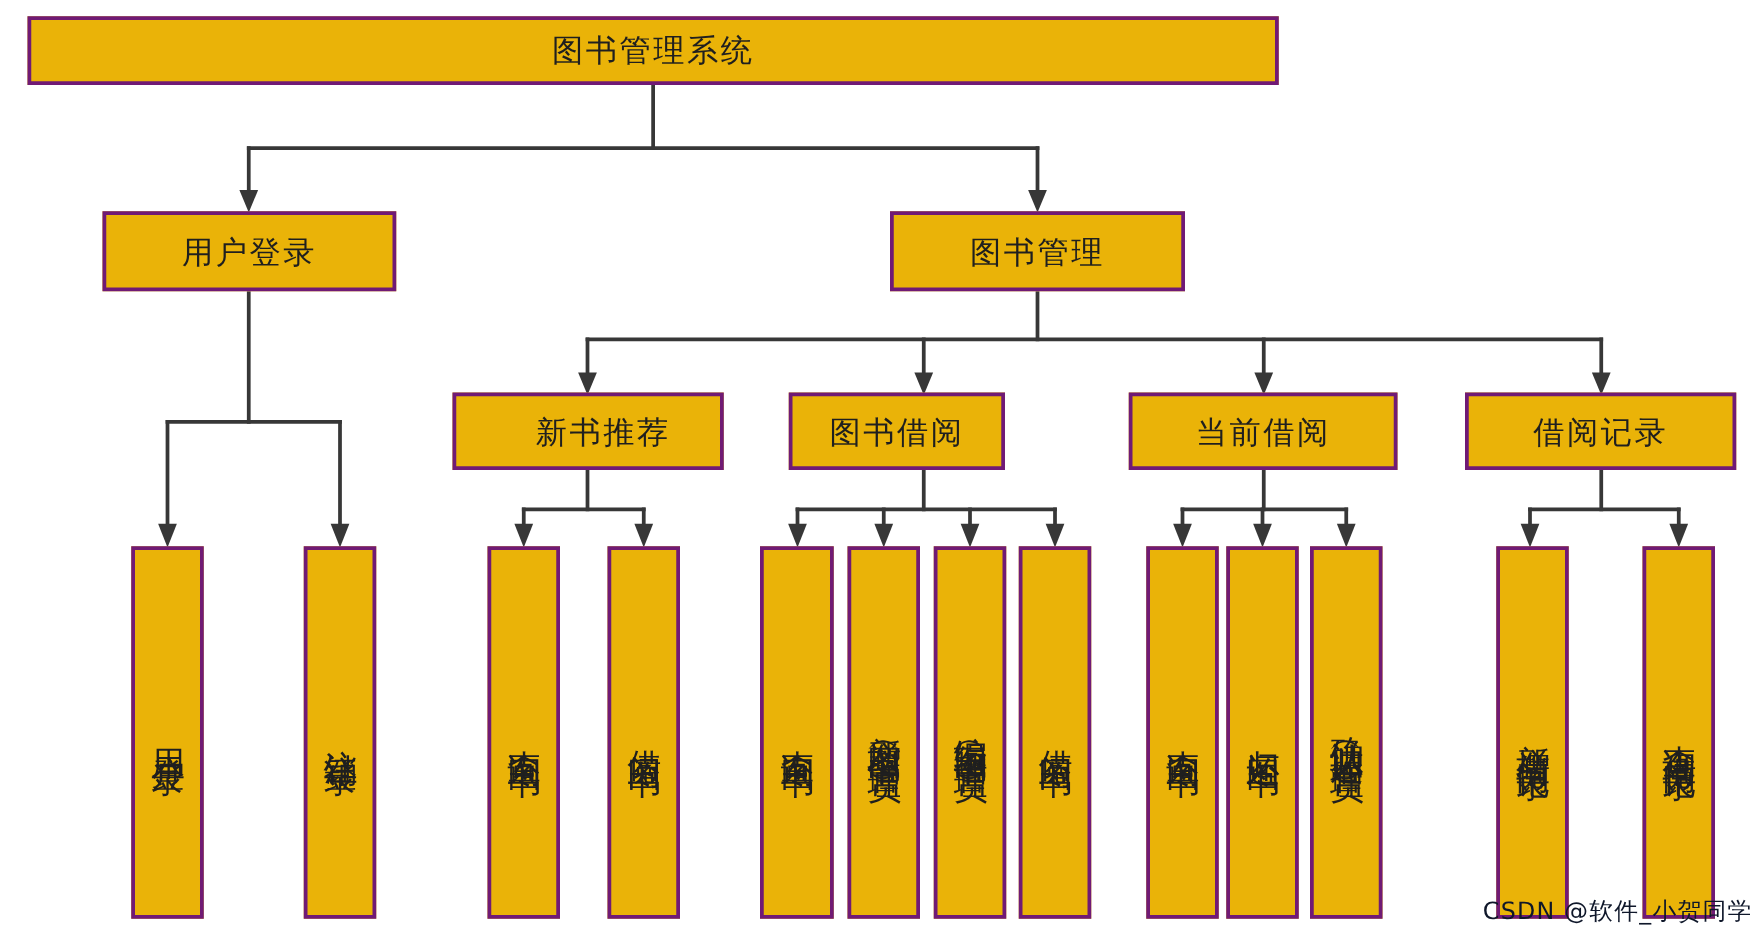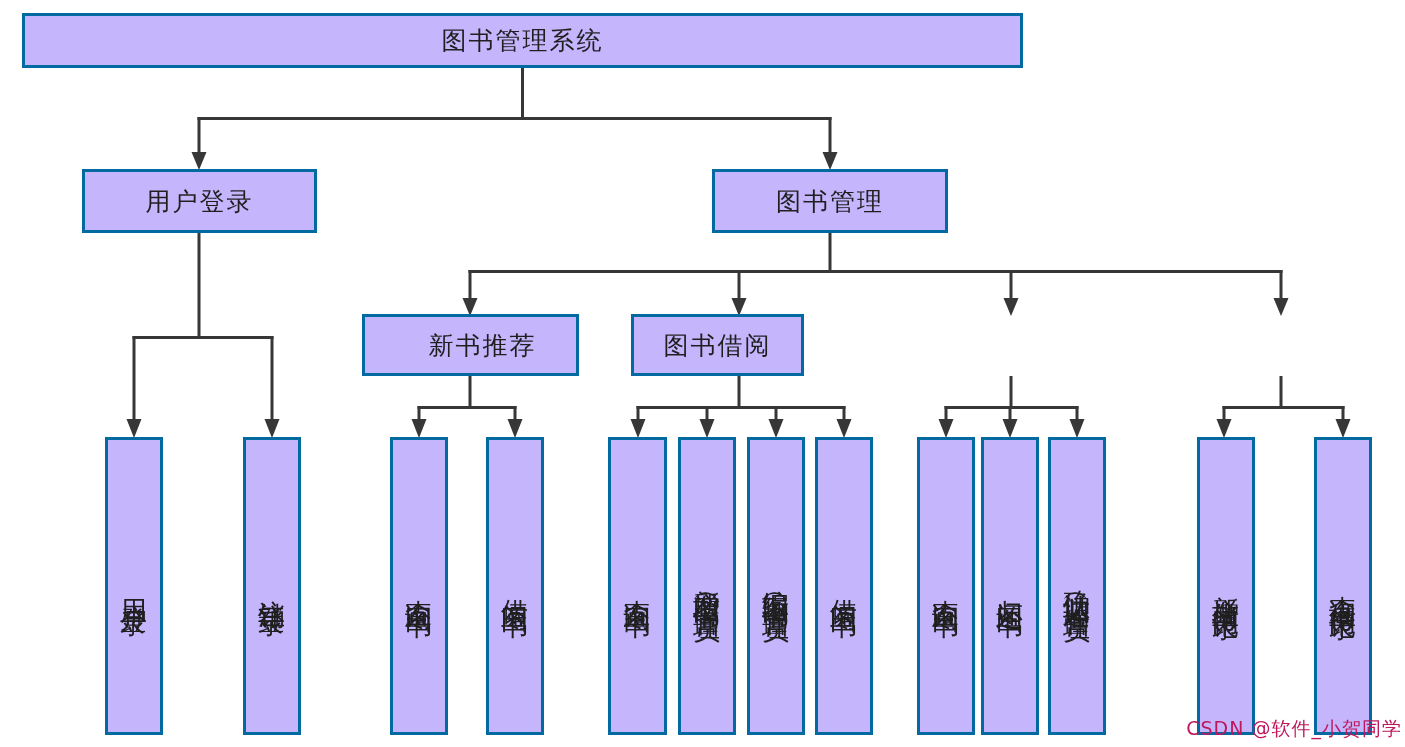--- a/index.html
+++ b/index.html
@@ -7,42 +7,43 @@
     position:relative;
     width:1405px;height:747px;
     background:#ffffff;
     font-family:"DejaVu Sans","Liberation Sans",sans-serif;
     color:#1f1f1f;
     overflow:hidden;
   }
   #wires{position:absolute;left:0;top:0;width:1405px;height:747px;}
   .box{
     position:absolute;
-    background:#c4b5fd;
-    border:3px solid #0369a1;
+    background:#eab308;
+    border:3px solid #701a75;
     box-sizing:border-box;
     display:flex;align-items:center;justify-content:center;
     font-size:25px;
     letter-spacing:2px;
     color:#1f1f1f;
     white-space:nowrap;
+    font-family:Liberation Serif, serif;
   }
   .leaf{
     writing-mode:vertical-rl;
     text-orientation:mixed;
     font-size:27px;
     letter-spacing:4px;
     line-height:1;
   }
   .watermark{
     position:absolute;
     right:3px;bottom:5px;
     font-size:19px;
     letter-spacing:1px;
-    color:#be185d;
+    color:#0f172a;
     white-space:nowrap;
   }
 </style>
 </head>
 <body>
 
 <div id="canvas">
 
   <svg id="wires" width="1405" height="747" viewBox="0 0 1405 747" xmlns="http://www.w3.org/2000/svg">
     <g stroke="#373737" stroke-width="3" fill="none">
@@ -112,20 +113,22 @@
     </g>
   </svg>
 
   <div class="box" style="left:22px;top:13px;width:1001px;height:55px;">图书管理系统</div>
 
   <div class="box" style="left:82px;top:169px;width:235px;height:64px;">用户登录</div>
   <div class="box" style="left:712px;top:169px;width:236px;height:64px;">图书管理</div>
 
   <div class="box" style="left:362px;top:314px;width:217px;height:62px;padding-left:24px;">新书推荐</div>
   <div class="box" style="left:631px;top:314px;width:173px;height:62px;">图书借阅</div>
+  <div class="box" style="left:903px;top:314px;width:215px;height:62px;">当前借阅</div>
+  <div class="box" style="left:1172px;top:314px;width:217px;height:62px;">借阅记录</div>
 
   <div class="box leaf" style="left:105px;top:437px;width:58px;height:298px;">用户登录</div>
   <div class="box leaf" style="left:243px;top:437px;width:58px;height:298px;">注销登录</div>
 
   <div class="box leaf" style="left:390px;top:437px;width:58px;height:298px;">查询图书</div>
   <div class="box leaf" style="left:486px;top:437px;width:58px;height:298px;">借阅图书</div>
 
   <div class="box leaf" style="left:608px;top:437px;width:59px;height:298px;">查询图书</div>
   <div class="box leaf" style="left:678px;top:437px;width:58px;height:298px;">新增图书（管理员）</div>
   <div class="box leaf" style="left:747px;top:437px;width:58px;height:298px;">编辑图书（管理员）</div>

